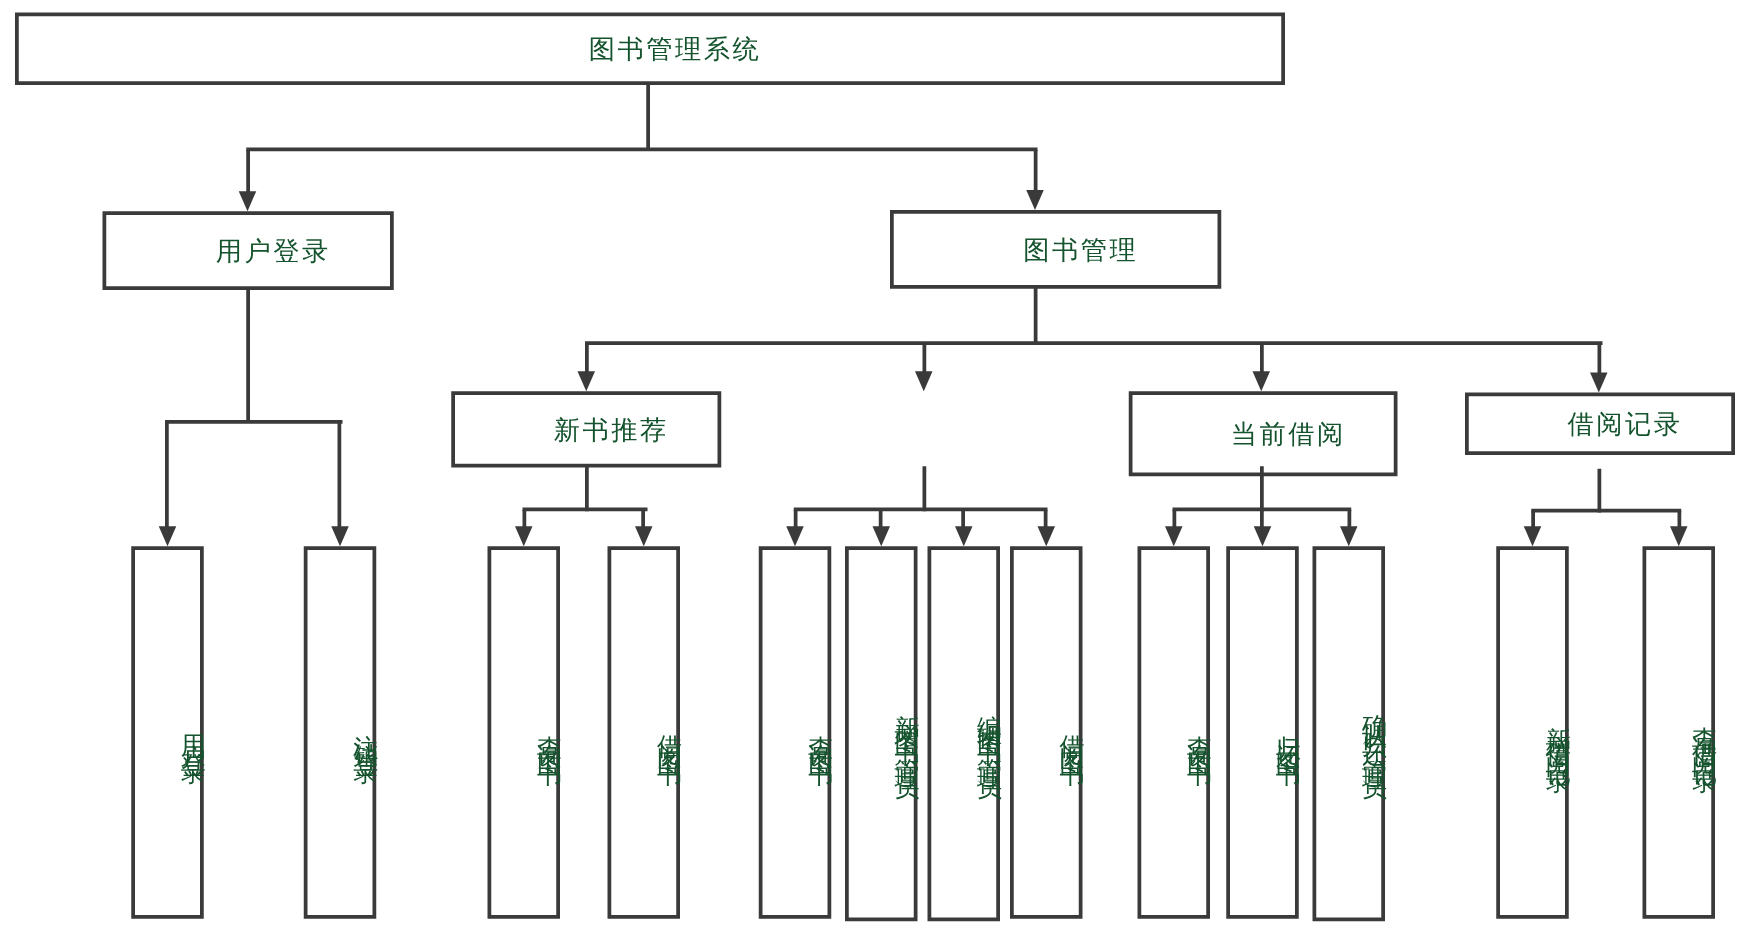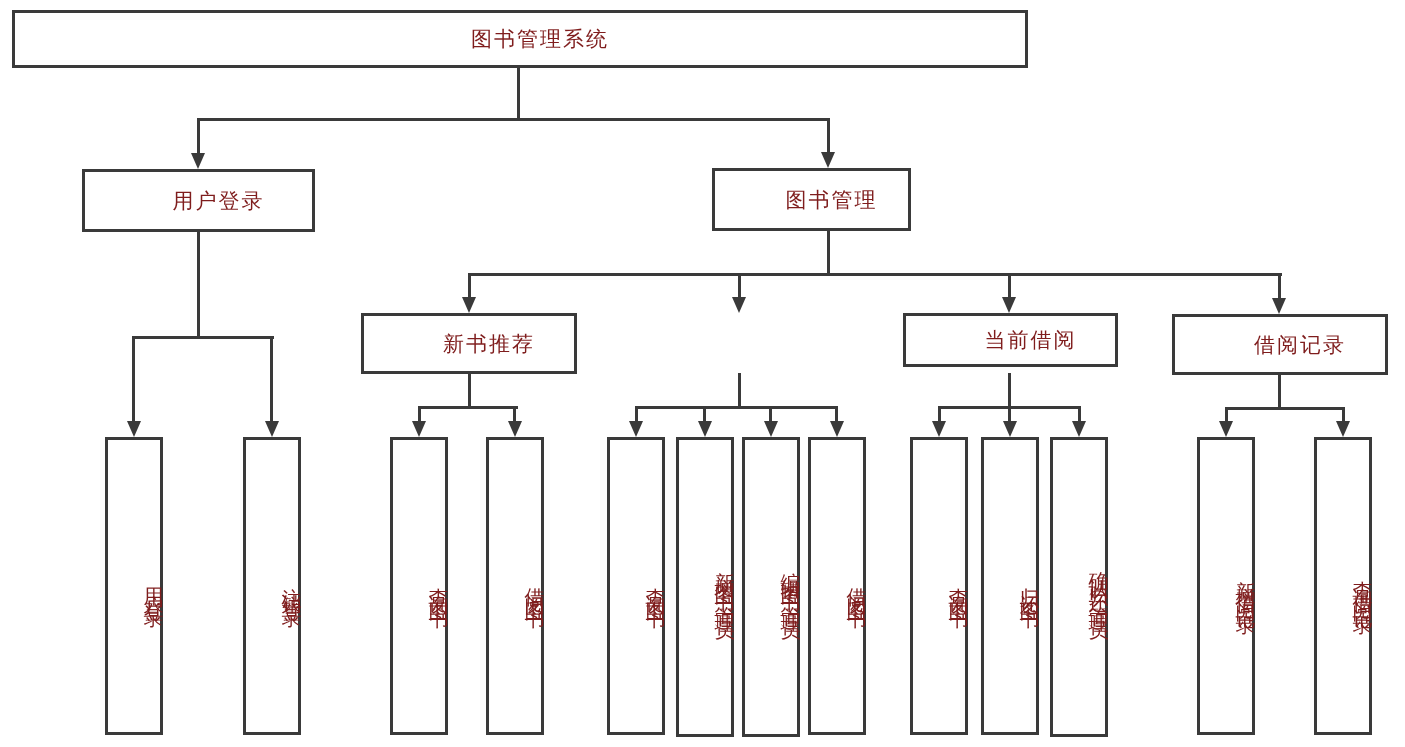--- a/index.html
+++ b/index.html
@@ -9,21 +9,21 @@
     background:#ffffff;
     font-family:"Liberation Sans","DejaVu Sans",sans-serif;
     overflow:hidden;
   }
   .box{
     position:absolute;
     background:#ffffff;
     border:3px solid #3a3a3a;
     box-sizing:border-box;
     display:flex;align-items:center;justify-content:center;
-    color:#7f1d1d;
+    color:#14532d;
     padding-left:40px;
   }
   .box.h{font-size:21px;letter-spacing:2px;white-space:nowrap;}
   .box.v{
     writing-mode:vertical-rl;
     text-orientation:mixed;
     font-size:20px;
     letter-spacing:7px;
     line-height:1;
   }
@@ -50,31 +50,31 @@
 
 <div id="canvas">
 
   <div class="box h" style="left:12px;top:10px;width:1016px;height:58px;">
     <span>图书管理系统</span>
   </div>
 
   <div class="box h" style="left:82px;top:169px;width:233px;height:63px;">
     <span>用户登录</span>
   </div>
-  <div class="box h" style="left:712px;top:168px;width:199px;height:63px;">
+  <div class="box h" style="left:712px;top:168px;width:265px;height:63px;">
     <span>图书管理</span>
   </div>
 
   <div class="box h" style="left:361px;top:313px;width:216px;height:61px;">
     <span>新书推荐</span>
   </div>
-  <div class="box h" style="left:903px;top:313px;width:215px;height:54px;">
+  <div class="box h" style="left:903px;top:313px;width:215px;height:68px;">
     <span>当前借阅</span>
   </div>
-  <div class="box h" style="left:1172px;top:314px;width:216px;height:61px;">
+  <div class="box h" style="left:1172px;top:314px;width:216px;height:50px;">
     <span>借阅记录</span>
   </div>
 
   <div class="box v" style="left:105px;top:437px;width:58px;height:298px;">
     <span>用户登录</span>
   </div>
   <div class="box v" style="left:243px;top:437px;width:58px;height:298px;">
     <span>注销登录</span>
   </div>
 

